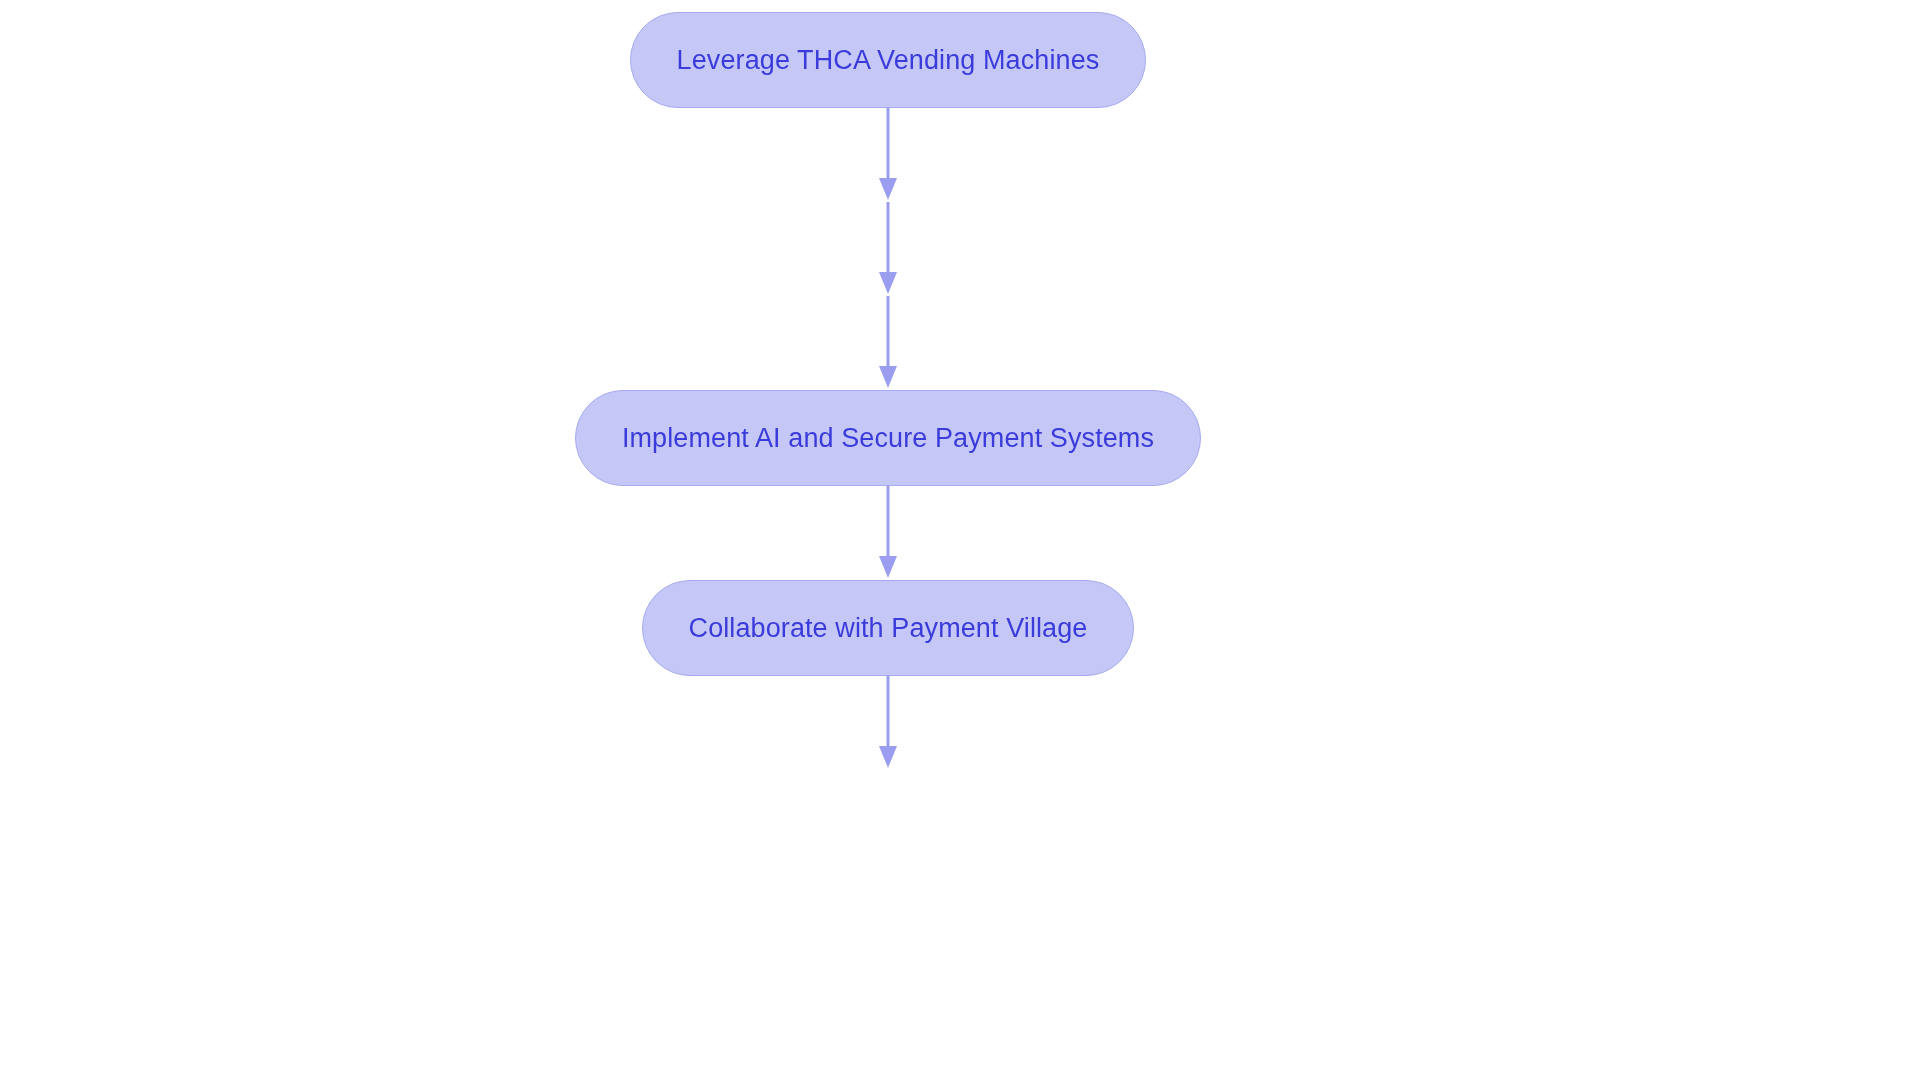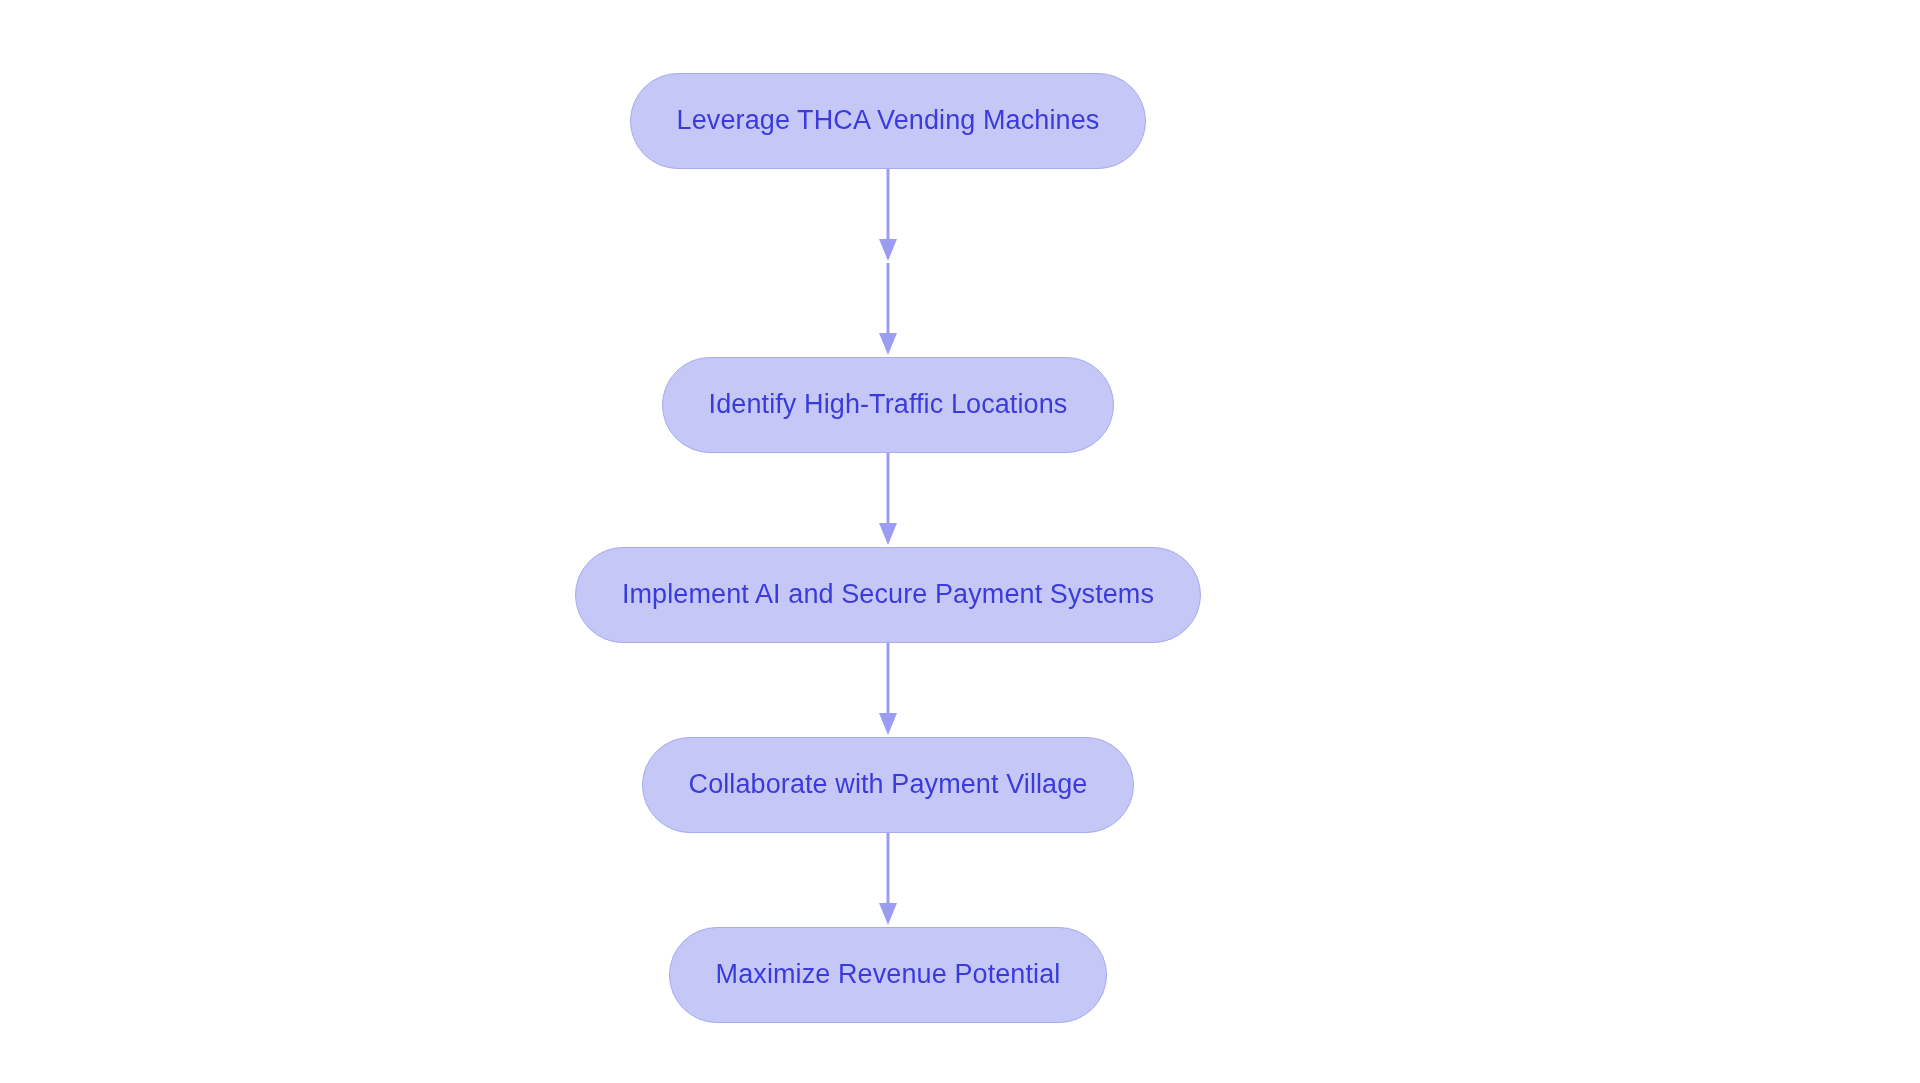--- a/index.html
+++ b/index.html
@@ -24,21 +24,21 @@
 
   .flow-column {
     position: absolute;
     left: 0;
     top: 0;
     width: 1776px;
     height: 1083px;
     display: flex;
     flex-direction: column;
     align-items: center;
-    justify-content: center;
+    justify-content: flex-start;
     padding-top: 12px;
     box-sizing: border-box;
   }
 
   .flow-node {
     box-sizing: border-box;
     height: 96px;
     display: flex;
     align-items: center;
     justify-content: center;
@@ -79,23 +79,20 @@
       <line x1="12" y1="0" x2="12" y2="76" stroke="#9b9ef0" stroke-width="3"></line>
       <polygon points="12,92 3,70 21,70" fill="#9b9ef0"></polygon>
     </svg>
 
 
     <svg class="flow-connector" viewBox="0 0 24 94">
       <line x1="12" y1="0" x2="12" y2="76" stroke="#9b9ef0" stroke-width="3"></line>
       <polygon points="12,92 3,70 21,70" fill="#9b9ef0"></polygon>
     </svg>
 
-    <div class="flow-node">
-      <span class="flow-node-label">Identify High-Traffic Locations</span>
-    </div>
 
     <svg class="flow-connector" viewBox="0 0 24 94">
       <line x1="12" y1="0" x2="12" y2="76" stroke="#9b9ef0" stroke-width="3"></line>
       <polygon points="12,92 3,70 21,70" fill="#9b9ef0"></polygon>
     </svg>
 
     <div class="flow-node">
       <span class="flow-node-label">Implement AI and Secure Payment Systems</span>
     </div>
 
@@ -106,18 +103,15 @@
 
     <div class="flow-node">
       <span class="flow-node-label">Collaborate with Payment Village</span>
     </div>
 
     <svg class="flow-connector" viewBox="0 0 24 94">
       <line x1="12" y1="0" x2="12" y2="76" stroke="#9b9ef0" stroke-width="3"></line>
       <polygon points="12,92 3,70 21,70" fill="#9b9ef0"></polygon>
     </svg>
 
-    <div class="flow-node">
-      <span class="flow-node-label">Maximize Revenue Potential</span>
-    </div>
 
   </div>
 </div>
 
 </body></html>

